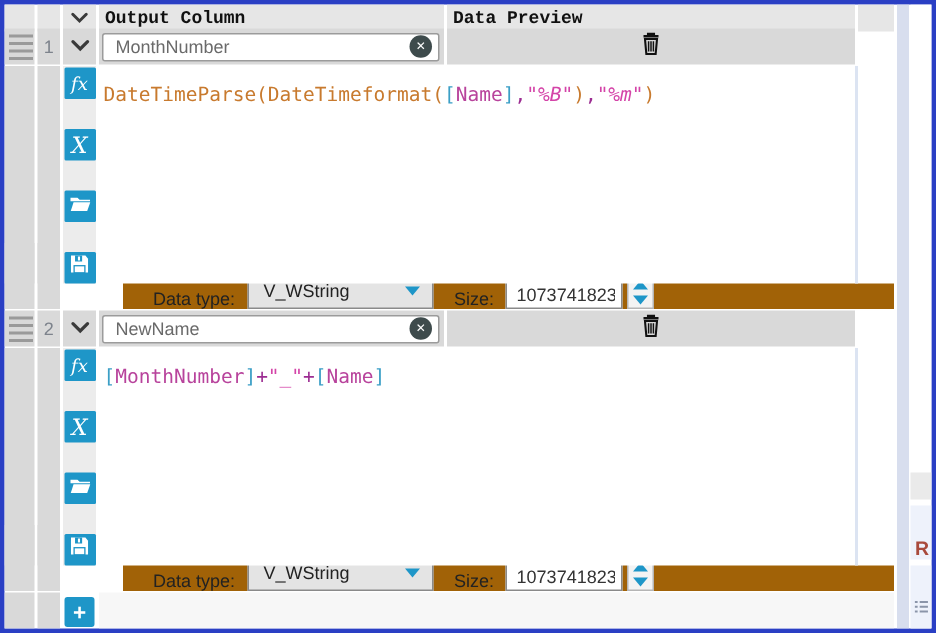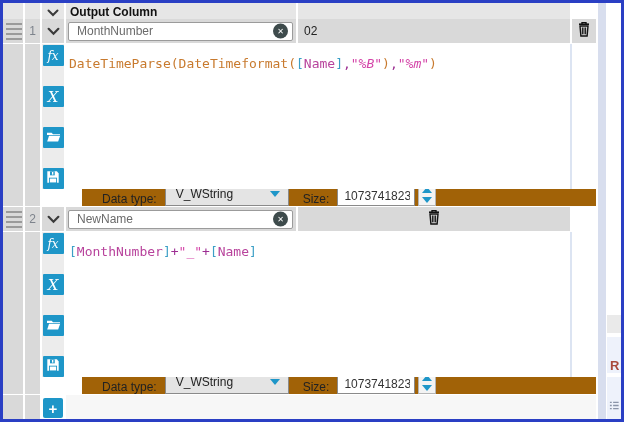--- a/index.html
+++ b/index.html
@@ -7,21 +7,21 @@
     border:3px solid var(--frame,#2a3fc4);background:#fff;overflow:hidden;
     font-family:"Liberation Sans",sans-serif;}
   .maingrid{position:absolute;left:0;top:0;width:593px;}
   .grid-row{display:grid;grid-template-columns:20px 15px 22px 230px 272px 24px;
     column-gap:2px;margin-bottom:1px;}
   .r-header{height:15px;} .r-name{height:24px;} .r-formula{height:117px;}
   .r-dtype{height:44px;} .r-bottom{height:24px;}
   .cg{background:#d9d9d9;} .ch{background:#e6e6e6;}
   .cbtn{background:#ececec;}
   .cell{position:relative;display:flex;align-items:center;}
-  .hdr-label{font-size:12px;font-weight:700;color:#111;padding-left:4px;white-space:nowrap;}
+  .hdr-label{font-size:12px;font-weight:700;color:#111;padding-left:4px;white-space:nowrap;font-family:Liberation Mono, monospace;}
   .chev{display:flex;align-items:center;justify-content:center;width:100%;height:100%;}
   .hamburger{display:flex;flex-direction:column;justify-content:center;gap:3px;width:100%;height:100%;padding-left:2px;box-sizing:border-box;}
   .hamburger i{display:block;width:16px;height:2px;background:#9a9a9a;}
   .rownum{justify-content:center;font-size:12px;color:#7d838c;}
   .name-input{height:19px;width:calc(100% - 5px);margin-left:2px;box-sizing:border-box;
     border:1px solid #9b9b9b;border-radius:2px;background:#fff;font-family:"Liberation Sans",sans-serif;
     font-size:12px;color:#6a6a6a;padding:0 22px 0 8px;outline:none;}
   .name-wrap{position:relative;width:100%;display:flex;align-items:center;}
   .clear-badge{position:absolute;right:8px;top:50%;transform:translateY(-50%);
     width:15px;height:15px;border-radius:50%;background:#3e4b4c;color:#fff;
@@ -81,20 +81,23 @@
       <div class="cell ch chev">
         <span>
           <svg width="12" height="8" viewBox="0 0 12 8">
               <path d="M1.5 1.5 L6 6 L10.5 1.5" fill="none" stroke="#3a3a3a" stroke-width="2" stroke-linecap="round"></path>
             </svg>
         </span>
       </div>
       <div class="cell ch">
         <span class="hdr-label">Output Column</span>
       </div>
+      <div class="cell ch">
+        <span class="hdr-label">Data Preview</span>
+      </div>
       <div class="cell ch"></div>
     </div>
 
     <div class="grid-row r-name">
       <div class="cell cg hamburger">
           <i></i>
           <i></i>
           <i></i>
           <i></i>
         </div>
@@ -104,23 +107,20 @@
           <svg width="13" height="9" viewBox="0 0 12 8">
               <path d="M1.5 1.5 L6 6 L10.5 1.5" fill="none" stroke="#3a3a3a" stroke-width="2" stroke-linecap="round"></path>
             </svg>
         </span>
       </div>
       <div class="cell cg">
         <div class="name-wrap">
           <input class="name-input" type="text" value="MonthNumber" style="">
           <span class="clear-badge">✕</span>
         </div>
-      </div>
-      <div class="cell cg">
-        <span class="preview">02</span>
       </div>
       <div class="cell cg trash">
         <span>
           <svg width="14" height="16" viewBox="0 0 14 16">
               <path d="M2 3.2 h10" stroke="#111" stroke-width="1.6"></path>
               <path d="M5 3 V1.6 h4 V3" stroke="#111" fill="none" stroke-width="1.4"></path>
               <path d="M3 5 h8 l-0.9 10 h-6.2 z" fill="none" stroke="#111" stroke-width="1.4"></path>
               <path d="M5.4 6.5 v6.8 M7 6.5 v6.8 M8.6 6.5 v6.8" stroke="#111" stroke-width="1"></path>
             </svg>
         </span>

